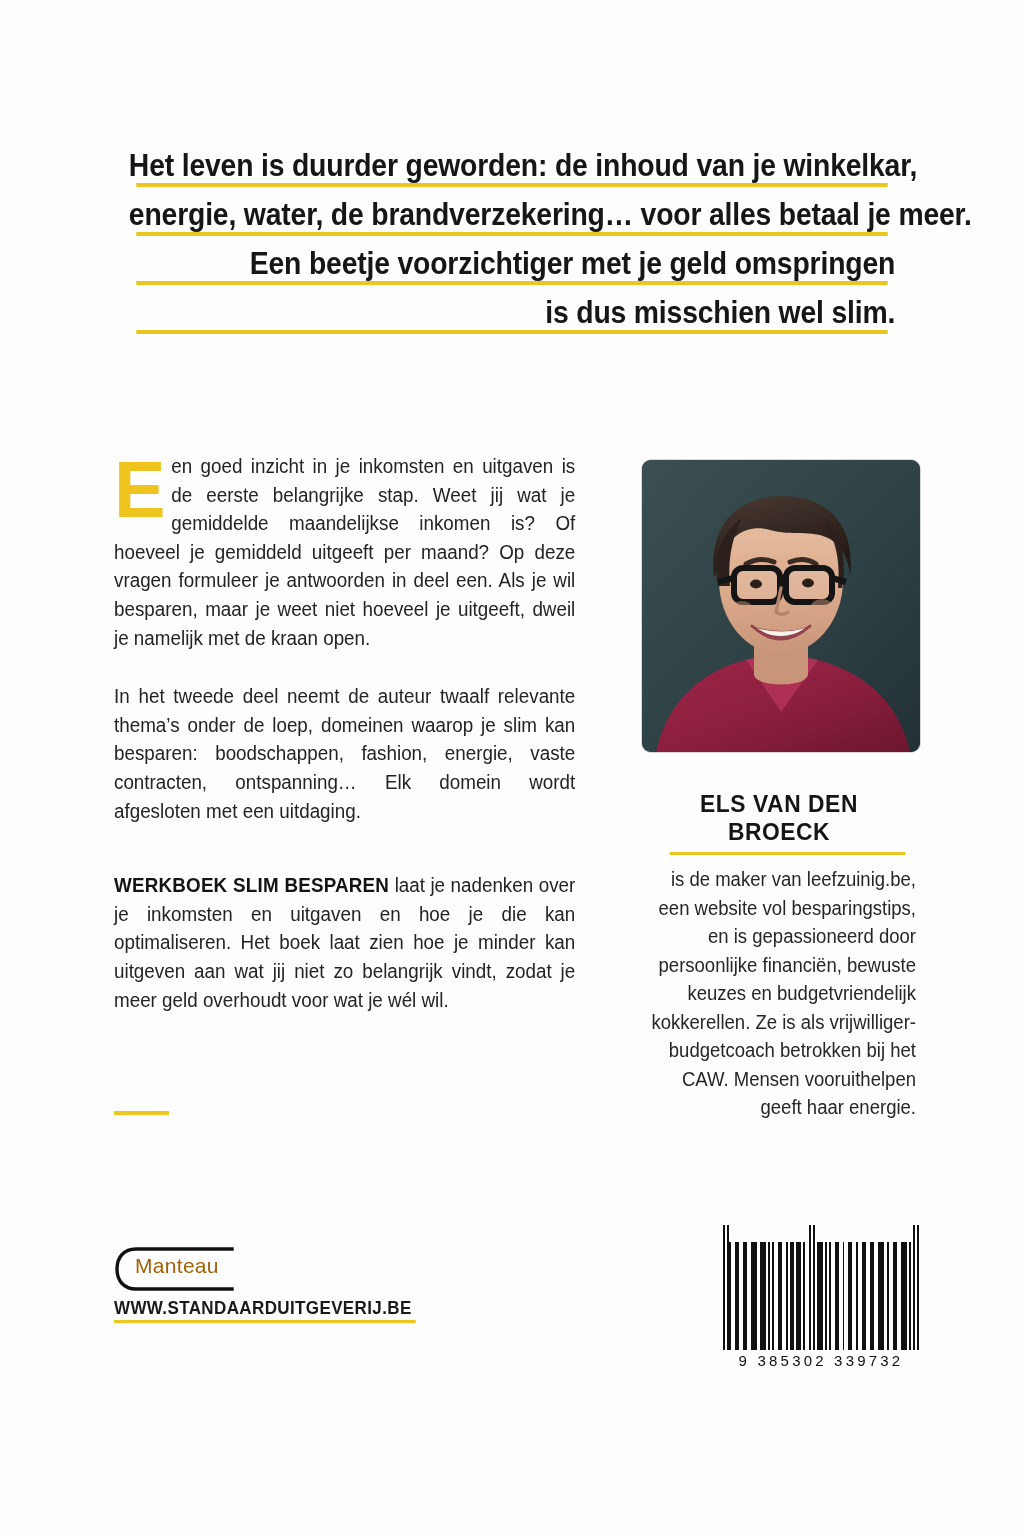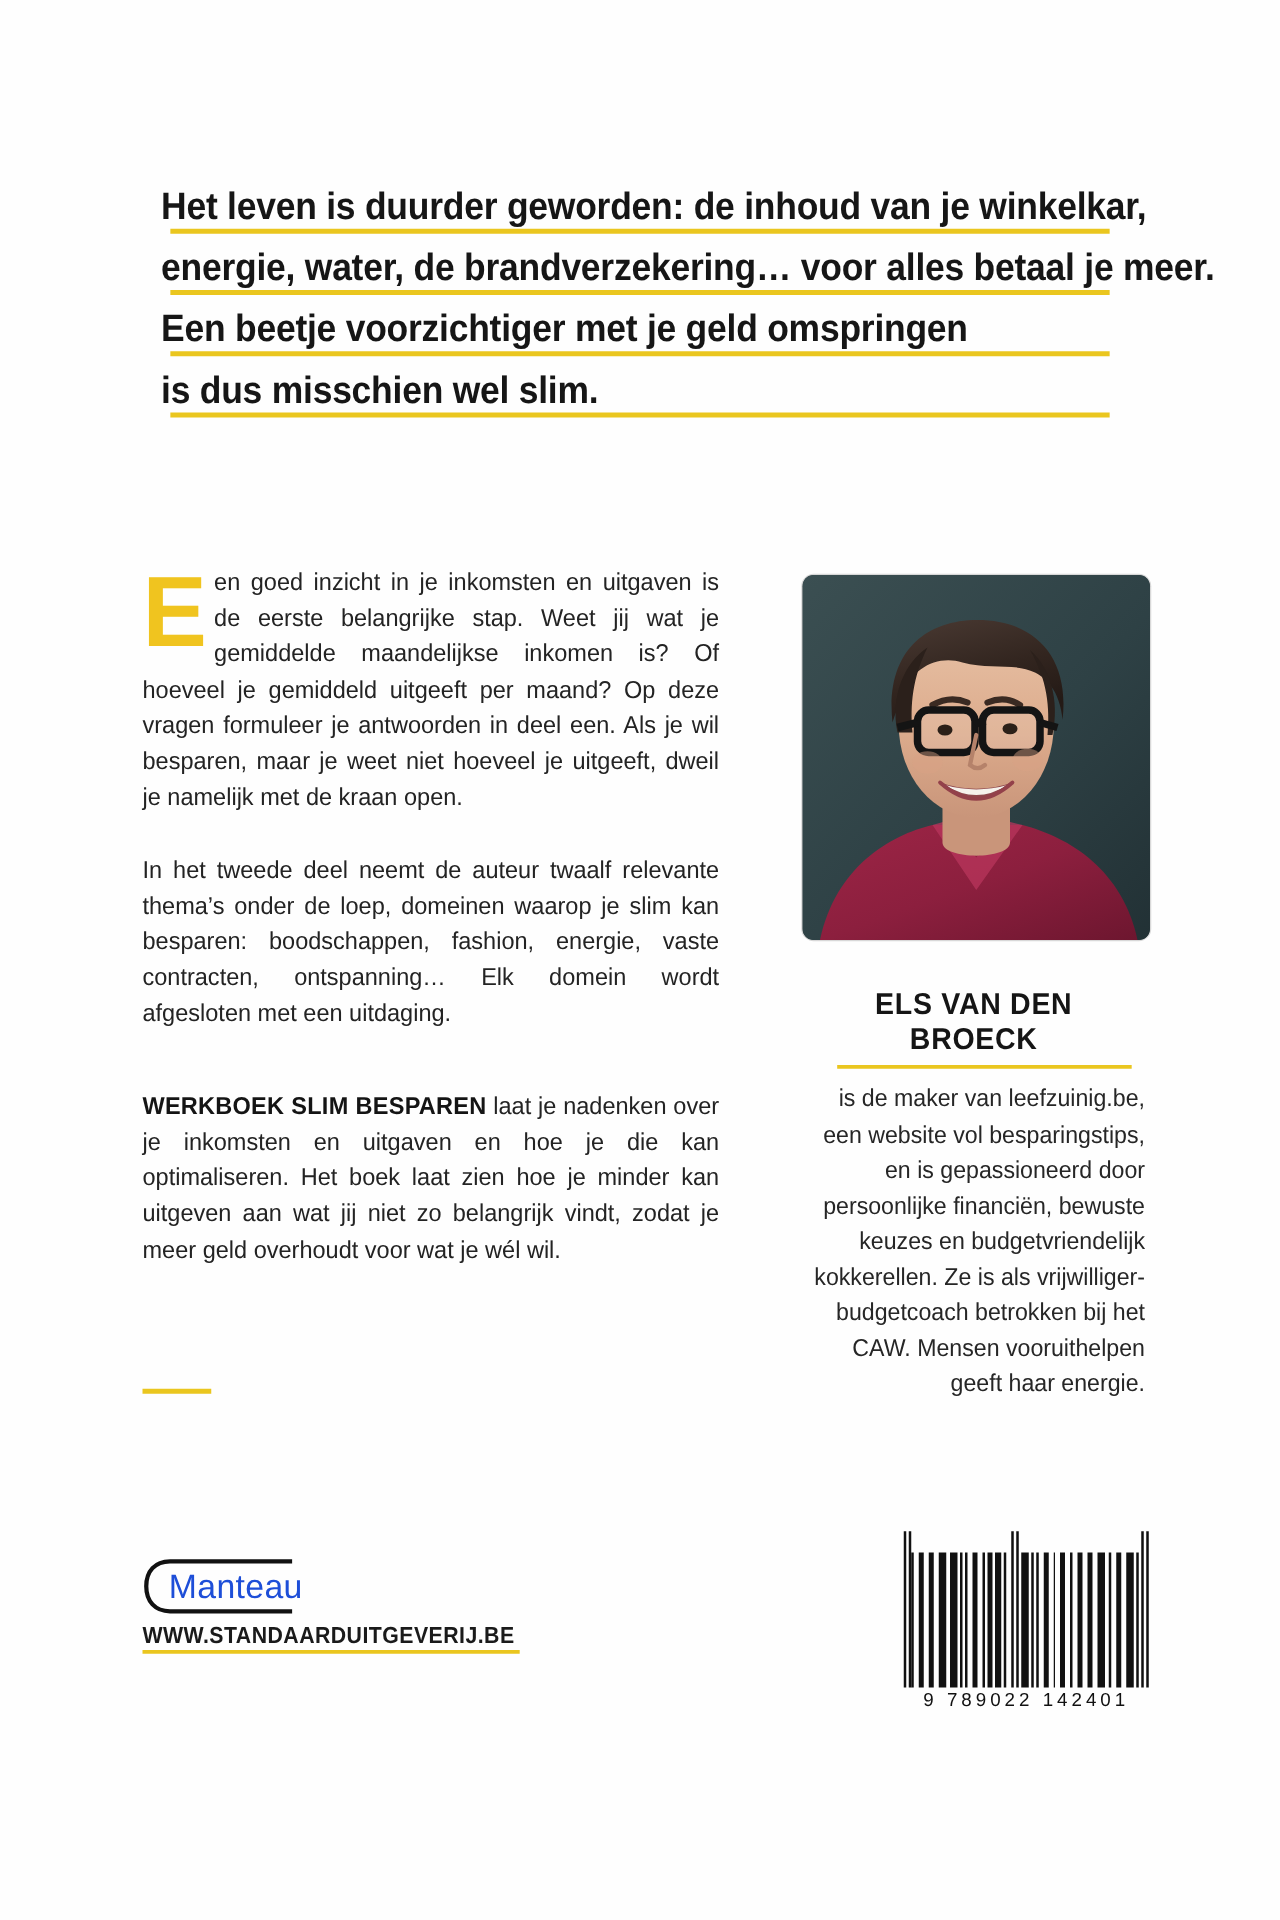--- a/index.html
+++ b/index.html
@@ -23,21 +23,21 @@
     inset: 0;
     background: #fefefe;
   }
 
   
   .headline {
     position: absolute;
     left: 100px;
     top: 148px;
     width: 824px;
-    text-align: left;
+    text-align: right;
   }
   .headline-line {
     display: block;
     margin: 0 auto 10px auto;
     font-family: "Liberation Sans Narrow", "Liberation Sans", sans-serif;
     font-weight: 700;
     font-size: 30.5px;
     line-height: 34px;
     letter-spacing: -0.2px;
     color: #161616;
@@ -186,23 +186,23 @@
     left: 14px;
     top: 14px;
     width: 140px;
     height: 46px;
   }
   .publisher-logo .logo-word {
     position: absolute;
     left: 21px;
     top: 8px;
     font-family: "Liberation Sans", sans-serif;
-    font-size: 27px;
+    font-size: 21px;
     letter-spacing: 0.3px;
-    color: #1d4ed8;
+    color: #a16207;
   }
 
   .urls {
     position: absolute;
     left: 14px;
     top: 65px;
     text-decoration: underline;
   }
   .url-line {
     font-family: "Liberation Sans Narrow", "Liberation Sans", sans-serif;
@@ -435,17 +435,17 @@
           <i class=" " style="width:3.92px"></i>
           <i class="g " style="width:3.92px"></i>
           <i class=" " style="width:5.88px"></i>
           <i class="g " style="width:1.96px"></i>
           <i class=" " style="width:1.96px"></i>
           <i class="g " style="width:1.96px"></i>
           <i class=" tall" style="width:1.96px"></i>
           <i class="g " style="width:1.96px"></i>
           <i class=" tall" style="width:1.96px"></i>
         </div>
-      <div class="barcode-digits">9 789022 142401</div>
+      <div class="barcode-digits">9 385302 339732</div>
     </div>
   </div>
 
 </div>
 
 </body></html>

